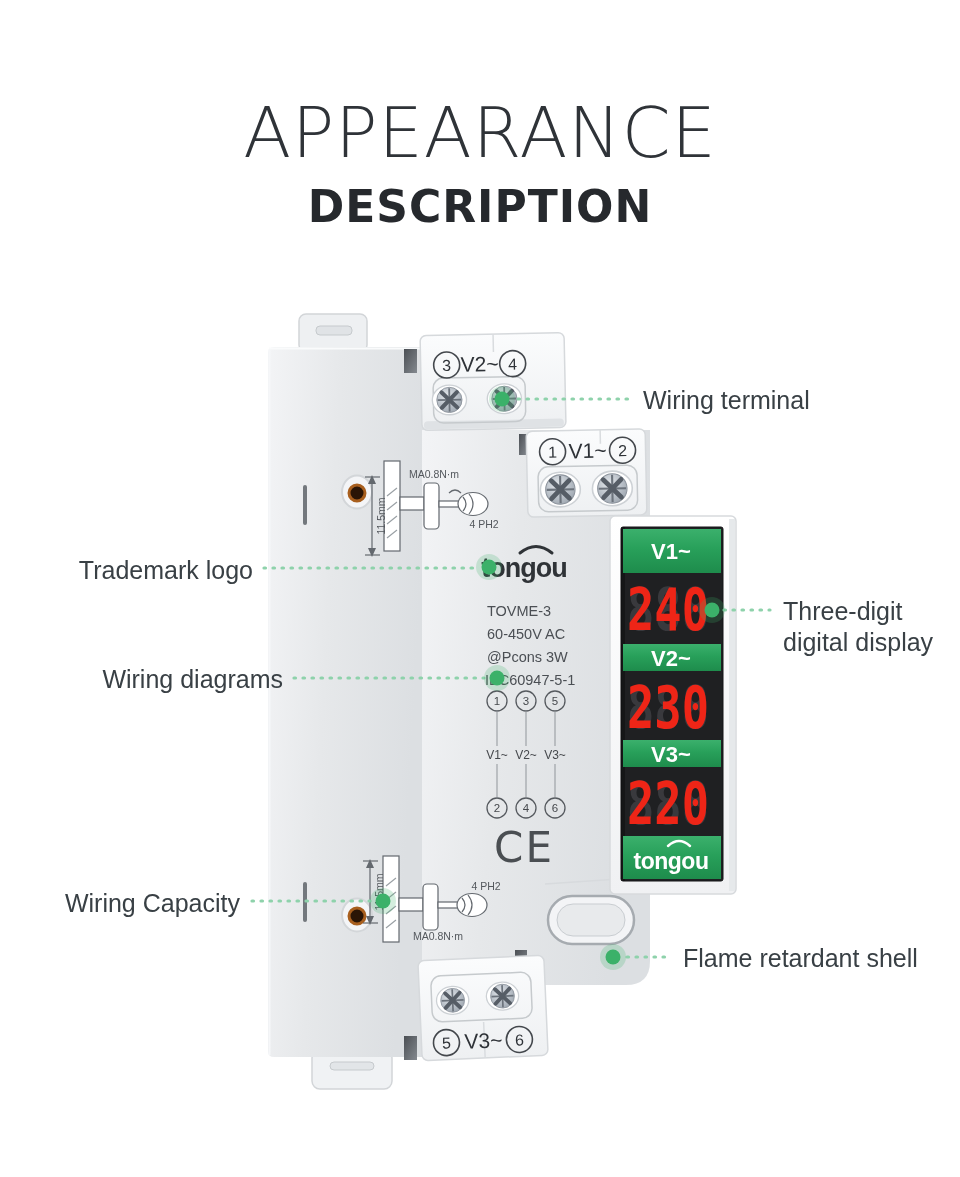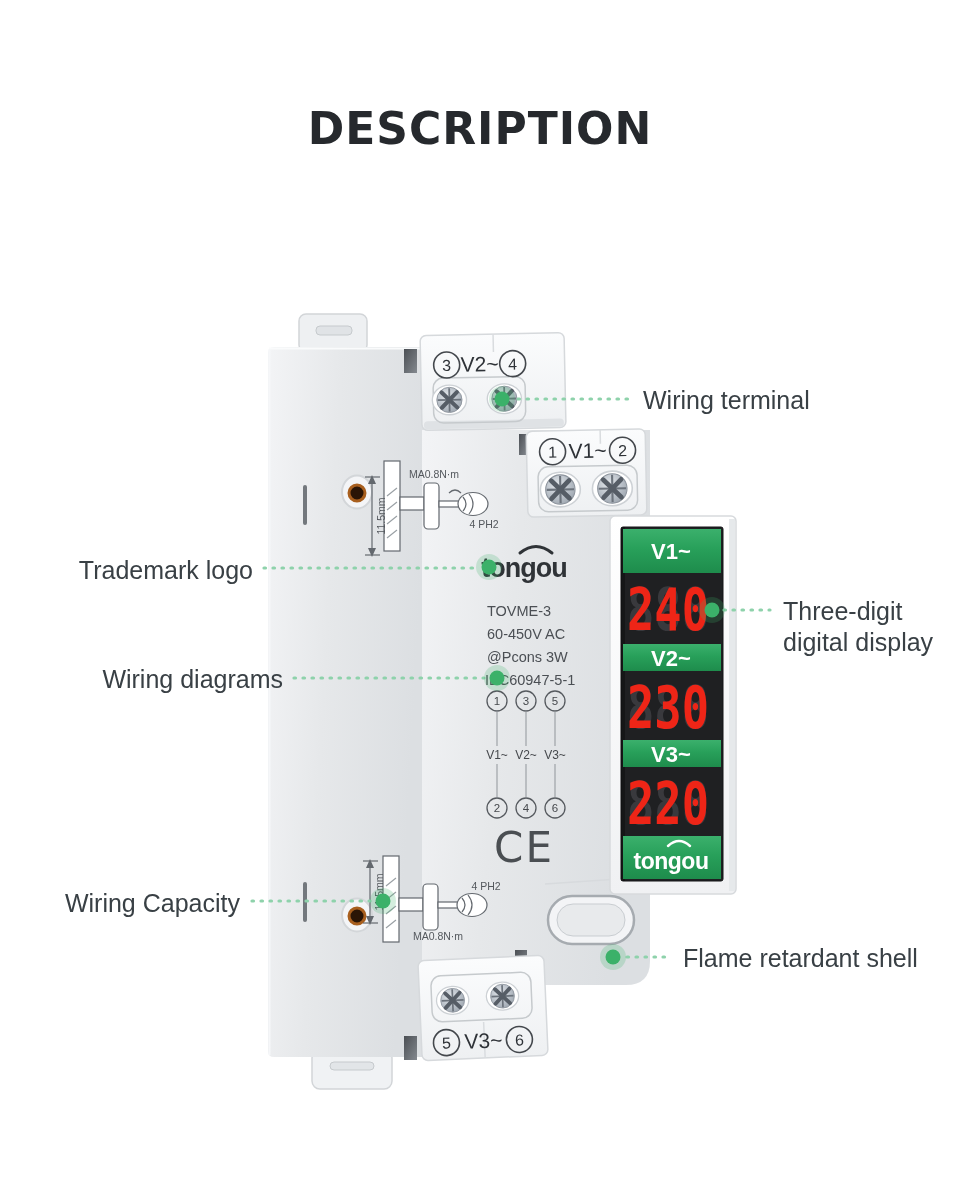--- a/index.html
+++ b/index.html
@@ -2,40 +2,41 @@
 <html><head>
 <meta charset="utf-8">
 <style>
   html,body{margin:0;padding:0;}
   body{width:960px;height:1177px;background:#ffffff;position:relative;overflow:hidden;
        font-family:"Liberation Sans",sans-serif;}
   .title{position:absolute;top:98px;left:0;width:960px;text-align:center;z-index:2;}
   .t1{font-family:"DejaVu Sans",sans-serif;font-weight:200;font-size:70px;
       letter-spacing:1px;color:#2f3338;line-height:1.0;}
   .t2{font-family:"DejaVu Sans",sans-serif;font-weight:700;font-size:44px;
-      letter-spacing:1px;color:#26292d;margin-top:5px;}
+      letter-spacing:1px;color:#26292d;margin-top:13px;}
   svg{position:absolute;top:0;left:0;}
   svg text{font-family:"Liberation Sans",sans-serif;}
   .lbl{font-size:25px;fill:#394045;}
   .cnum{font-size:16px;fill:#2e3237;}
   .term{font-size:21px;fill:#2e3237;}
   .print{font-size:14.5px;fill:#4b4f54;}
   .tiny{font-size:10.5px;fill:#54585d;}
   .dnum{font-size:11.5px;fill:#46494d;}
   .dlab{font-size:12px;fill:#46494d;}
   .bandlbl{font-size:22px;font-weight:700;fill:#ffffff;}
   .digits{font-family:"DejaVu Sans Mono",monospace;font-weight:700;font-size:58px;}
   .brandprint{font-size:27px;font-weight:700;fill:#2f3337;letter-spacing:-1px;}
   .branddisp{font-size:23px;font-weight:700;fill:#ffffff;letter-spacing:-0.5px;}
   .ce{font-family:"DejaVu Sans",sans-serif;font-size:42px;fill:#4a4e52;letter-spacing:2px;}
 </style>
 </head>
 <body>
 
 <header class="title">
+  <div class="t1">APPEARANCE</div>
   <div class="t2">DESCRIPTION</div>
 </header>
 
 <svg width="960" height="1177" viewBox="0 0 960 1177">
   <defs>
     <linearGradient id="gBody" x1="0" y1="0" x2="1" y2="0.25">
       <stop offset="0" stop-color="#f3f4f6"></stop>
         <stop offset="0.45" stop-color="#e6e8ea"></stop>
         <stop offset="1" stop-color="#dcdfe2"></stop>
     </linearGradient>

